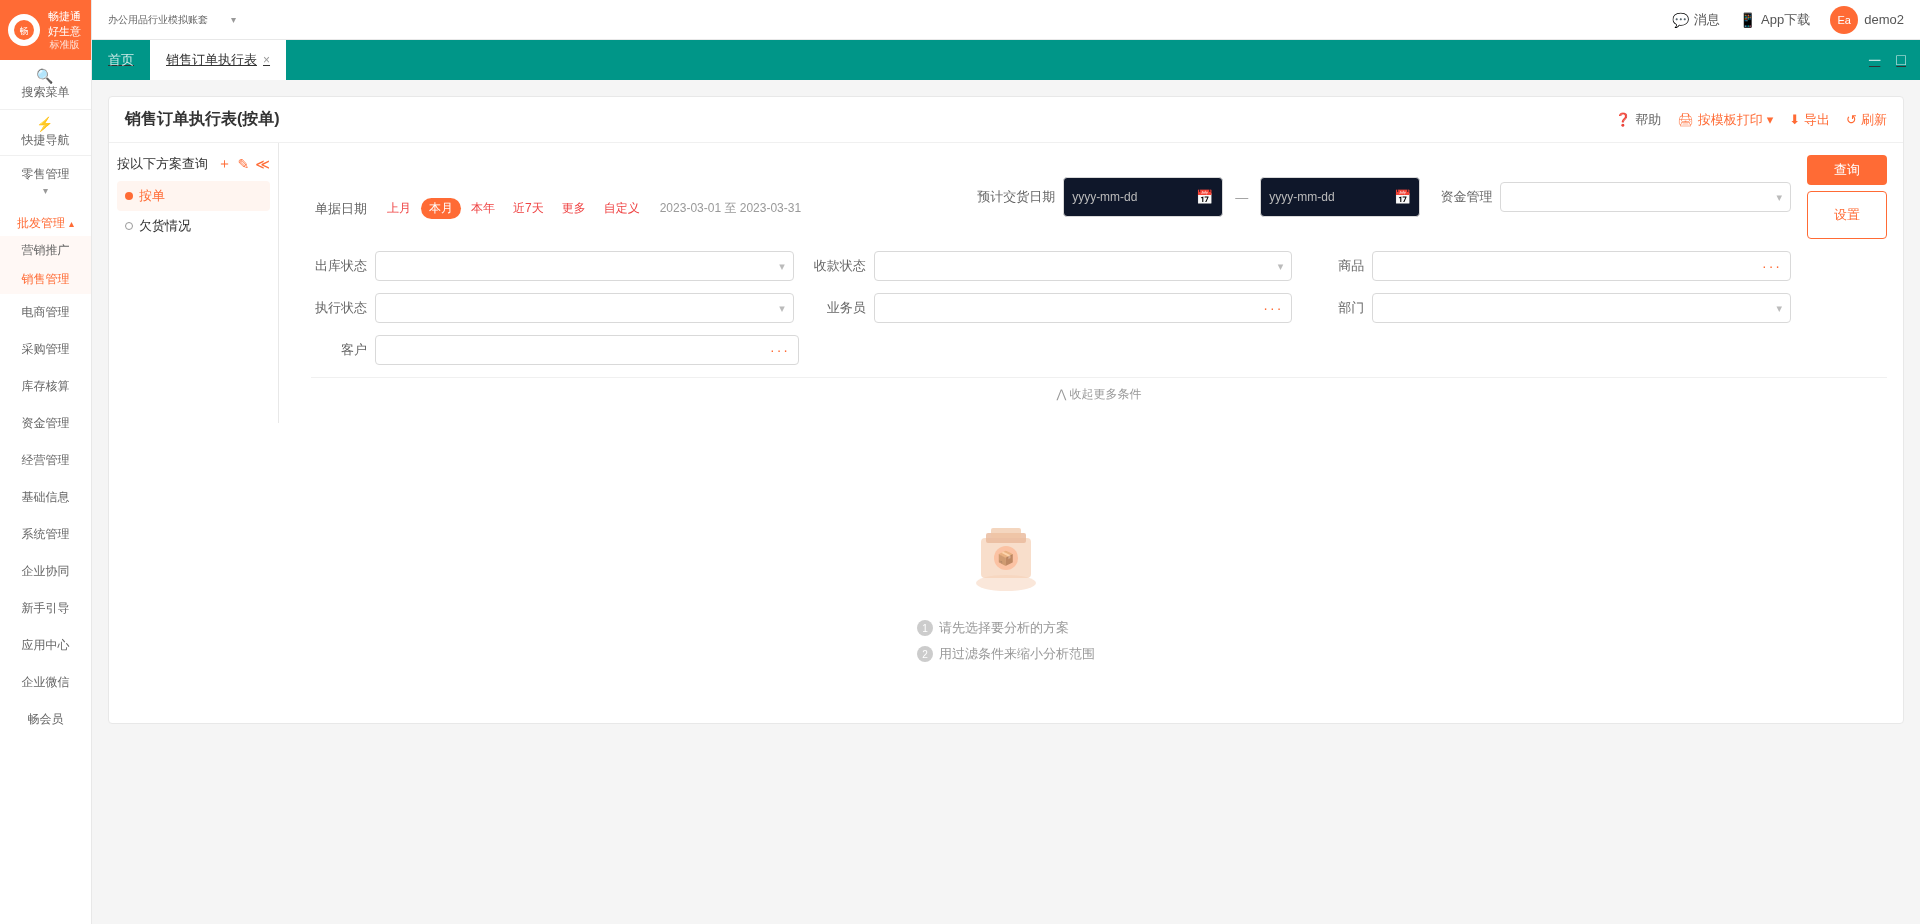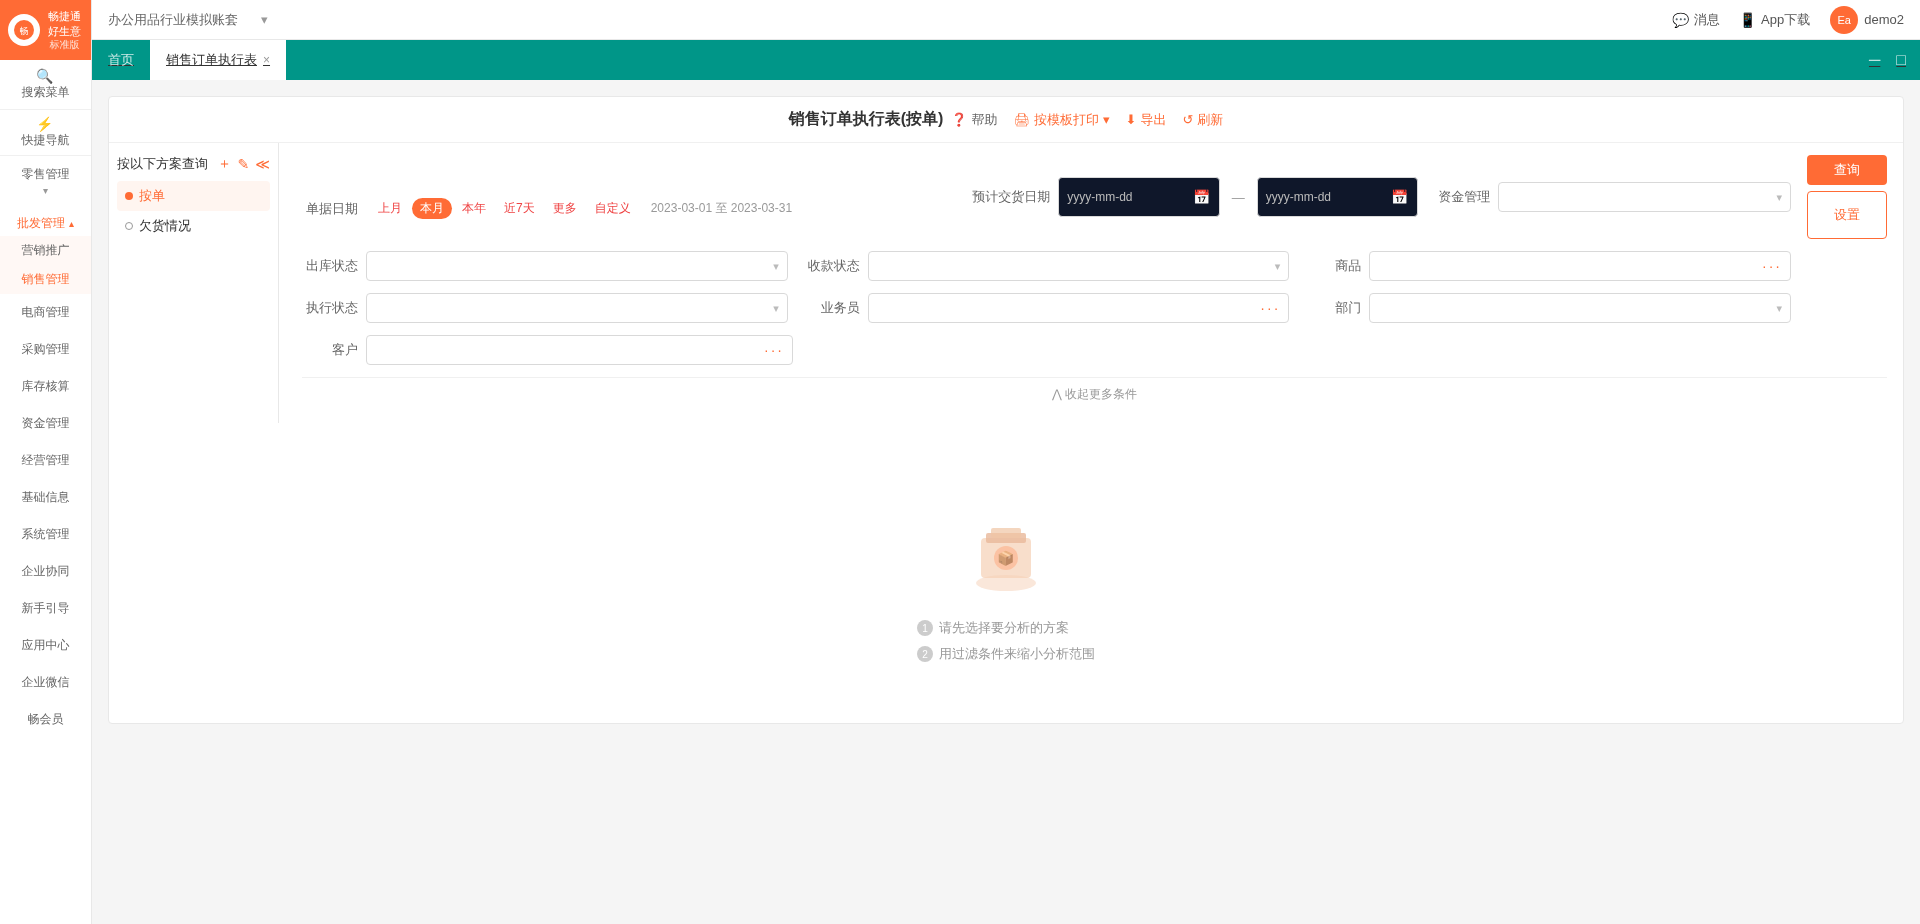--- a/index.html
+++ b/index.html
@@ -101,21 +101,21 @@
       align-items: center;
       padding: 0 16px;
       border-bottom: 1px solid #e8e8e8;
       justify-content: space-between;
     }
     .top-header-left {
       display: flex;
       align-items: center;
       gap: 23px;
       color: #666;
-      font-size: 13px;
+      font-size: 10px;
     }
     .top-header-right {
       display: flex;
       align-items: center;
       gap: 20px;
       font-size: 13px;
       color: #555;
     }
     .header-action {
       display: flex;
@@ -190,21 +190,21 @@
     .page-card {
       background: #fff;
       border-radius: 4px;
       border: 1px solid #e8e8e8;
     }
 
     
     .page-title-bar {
       display: flex;
       align-items: center;
-      justify-content: center;
+      justify-content: space-between;
       padding: 12px 16px;
       border-bottom: 1px solid #f0f0f0;
       gap: 8px;
     }
     .page-title {
       font-size: 16px;
       font-weight: bold;
       color: #333;
     }
     .page-title-actions {
@@ -218,21 +218,21 @@
       display: flex;
       align-items: center;
       gap: 4px;
       cursor: pointer;
     }
     .title-action-orange { color: #ff6b35; }
 
     
     .filter-area {
       display: flex;
-      gap: 7px;
+      gap: 16px;
     }
     .filter-sidebar {
       width: 170px;
       border-right: 1px solid #e8e8e8;
       padding: 12px 8px;
       flex-shrink: 0;
     }
     .filter-sidebar-header {
       display: flex;
       align-items: center;

